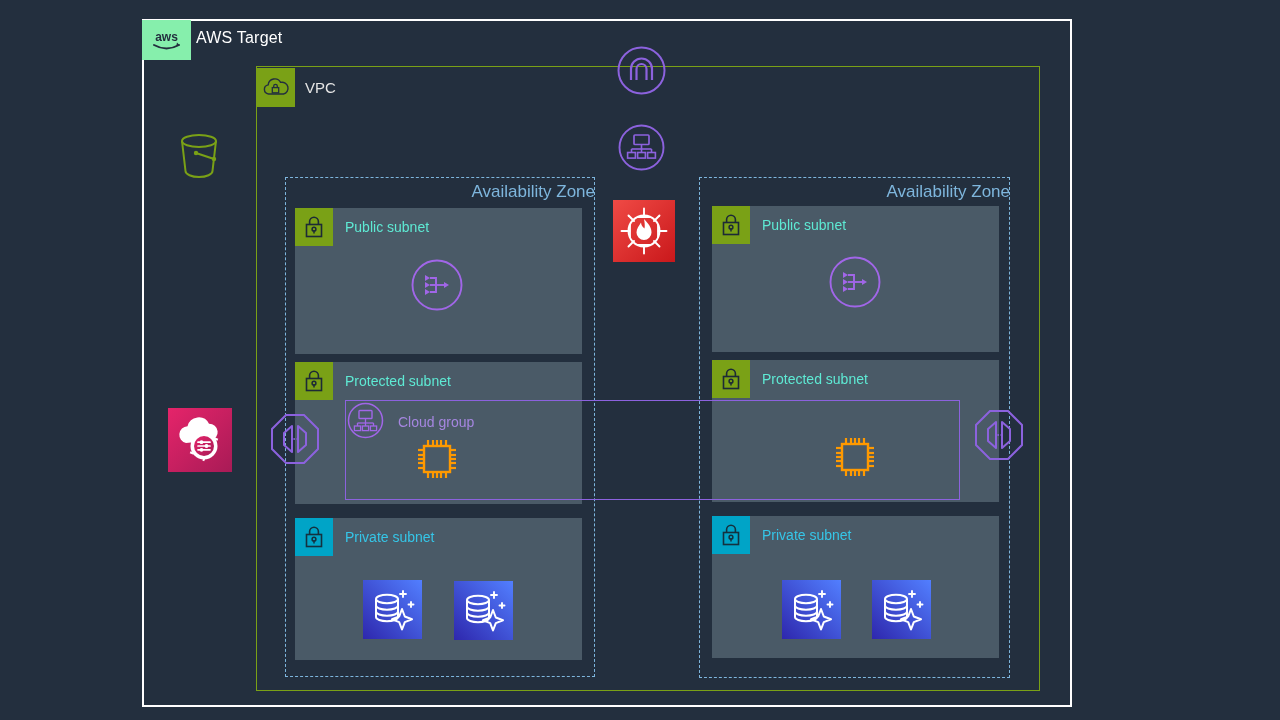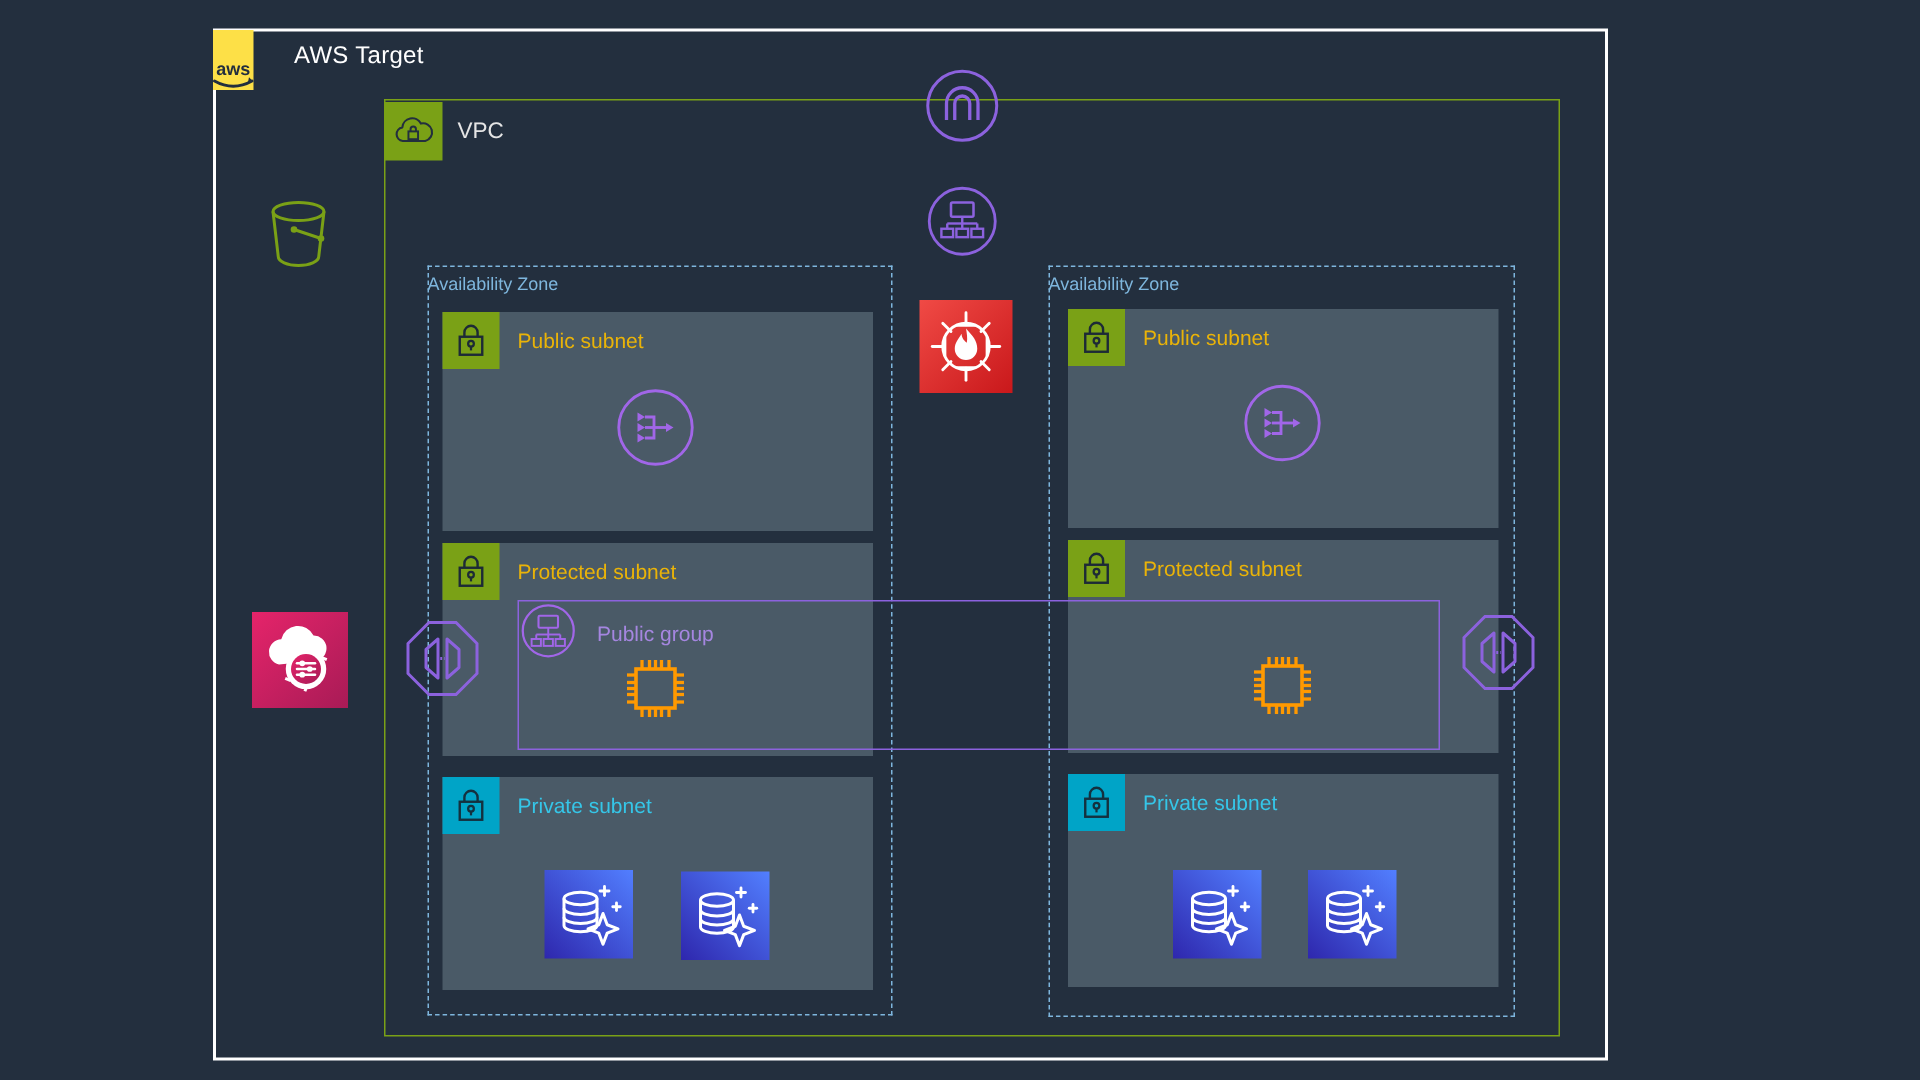--- a/index.html
+++ b/index.html
@@ -27,24 +27,24 @@
     position: absolute;
     left: 142px; top: 19px;
     width: 930px;
     height: 688px;
     border: 2px solid #ffffff;
     box-sizing: border-box;
   }
   .aws-logo-box {
     position: absolute;
     left: 142px; top: 20px;
-    width: 27px; height: 40px;
-    background: #fde047;
+    width: 49px; height: 40px;
+    background: #86efac;
     display: flex;
-    align-items: flex-end;
+    align-items: center;
     justify-content: center;
   }
   .aws-logo-box svg { display: block; }
   .aws-cloud-label {
     position: absolute;
     left: 196px; top: 29px;
     color: #ffffff;
     font-size: 16px;
     letter-spacing: .2px;
   }
@@ -77,22 +77,22 @@
     position: absolute;
     border: 1.5px dashed #7eb6dd;
     box-sizing: border-box;
   }
   .az-left  { left: 285px; top: 177px; width: 310px; height: 500px; }
   .az-right { left: 699px; top: 177px; width: 311px; height: 501px; }
   .az-label {
     position: absolute;
     top: 182px;
     color: #7eb6dd;
-    font-size: 12px;
-    text-align: left;
+    font-size: 17px;
+    text-align: right;
   }
   .az-label-left  { left: 285px; width: 310px; }
   .az-label-right { left: 699px; width: 311px; }
 
   
   .subnet {
     position: absolute;
     background: #4a5a67;
     box-sizing: border-box;
   }
@@ -103,21 +103,21 @@
     display: flex; align-items: center; justify-content: center;
   }
   .subnet-icon.green { background: #7aa116; }
   .subnet-icon.cyan  { background: #00a4c7; }
   .subnet-label {
     position: absolute;
     left: 50px; top: 11px;
     font-size: 14px;
     white-space: nowrap;
   }
-  .subnet-label.green { color: #eab308; }
+  .subnet-label.green { color: #5eead4; }
   .subnet-label.cyan  { color: #35c6e8; }
 
   
   .sn-pub-l  { left: 295px; top: 208px; width: 287px; height: 146px; }
   .sn-prot-l { left: 295px; top: 362px; width: 287px; height: 142px; }
   .sn-priv-l { left: 295px; top: 518px; width: 287px; height: 142px; }
   
   .sn-pub-r  { left: 712px; top: 206px; width: 287px; height: 146px; }
   .sn-prot-r { left: 712px; top: 360px; width: 287px; height: 142px; }
   .sn-priv-r { left: 712px; top: 516px; width: 287px; height: 142px; }
@@ -279,21 +279,21 @@
       <line x1="18.5" y1="16.5" x2="18.5" y2="21" stroke="#a166e8" stroke-width="1.3"></line>
       <line x1="10.5" y1="21" x2="26.5" y2="21" stroke="#a166e8" stroke-width="1.3"></line>
       <line x1="10.5" y1="21" x2="10.5" y2="24" stroke="#a166e8" stroke-width="1.3"></line>
       <line x1="18.5" y1="21" x2="18.5" y2="24" stroke="#a166e8" stroke-width="1.3"></line>
       <line x1="26.5" y1="21" x2="26.5" y2="24" stroke="#a166e8" stroke-width="1.3"></line>
       <rect x="7.4" y="24" width="6.2" height="4.6" fill="none" stroke="#a166e8" stroke-width="1.3"></rect>
       <rect x="15.4" y="24" width="6.2" height="4.6" fill="none" stroke="#a166e8" stroke-width="1.3"></rect>
       <rect x="23.4" y="24" width="6.2" height="4.6" fill="none" stroke="#a166e8" stroke-width="1.3"></rect>
     </svg>
   </div>
-  <div class="tg-label">Public group</div>
+  <div class="tg-label">Cloud group</div>
 
   <div class="float-icon icon-s3">
     <svg width="52" height="52" viewBox="0 0 52 52">
       <ellipse cx="25" cy="11" rx="17" ry="6" fill="none" stroke="#7aa116" stroke-width="2"></ellipse>
       <path d="M8 11 L11.5 41 a13.5 6 0 0 0 27 0 L42 11" fill="none" stroke="#7aa116" stroke-width="2"></path>
       <path d="M22 23 L40 29" stroke="#7aa116" stroke-width="2" stroke-linecap="round" fill="none"></path>
       <circle cx="22" cy="23" r="2.2" fill="#7aa116"></circle>
       <circle cx="40" cy="29" r="2.2" fill="#7aa116"></circle>
     </svg>
   </div>

